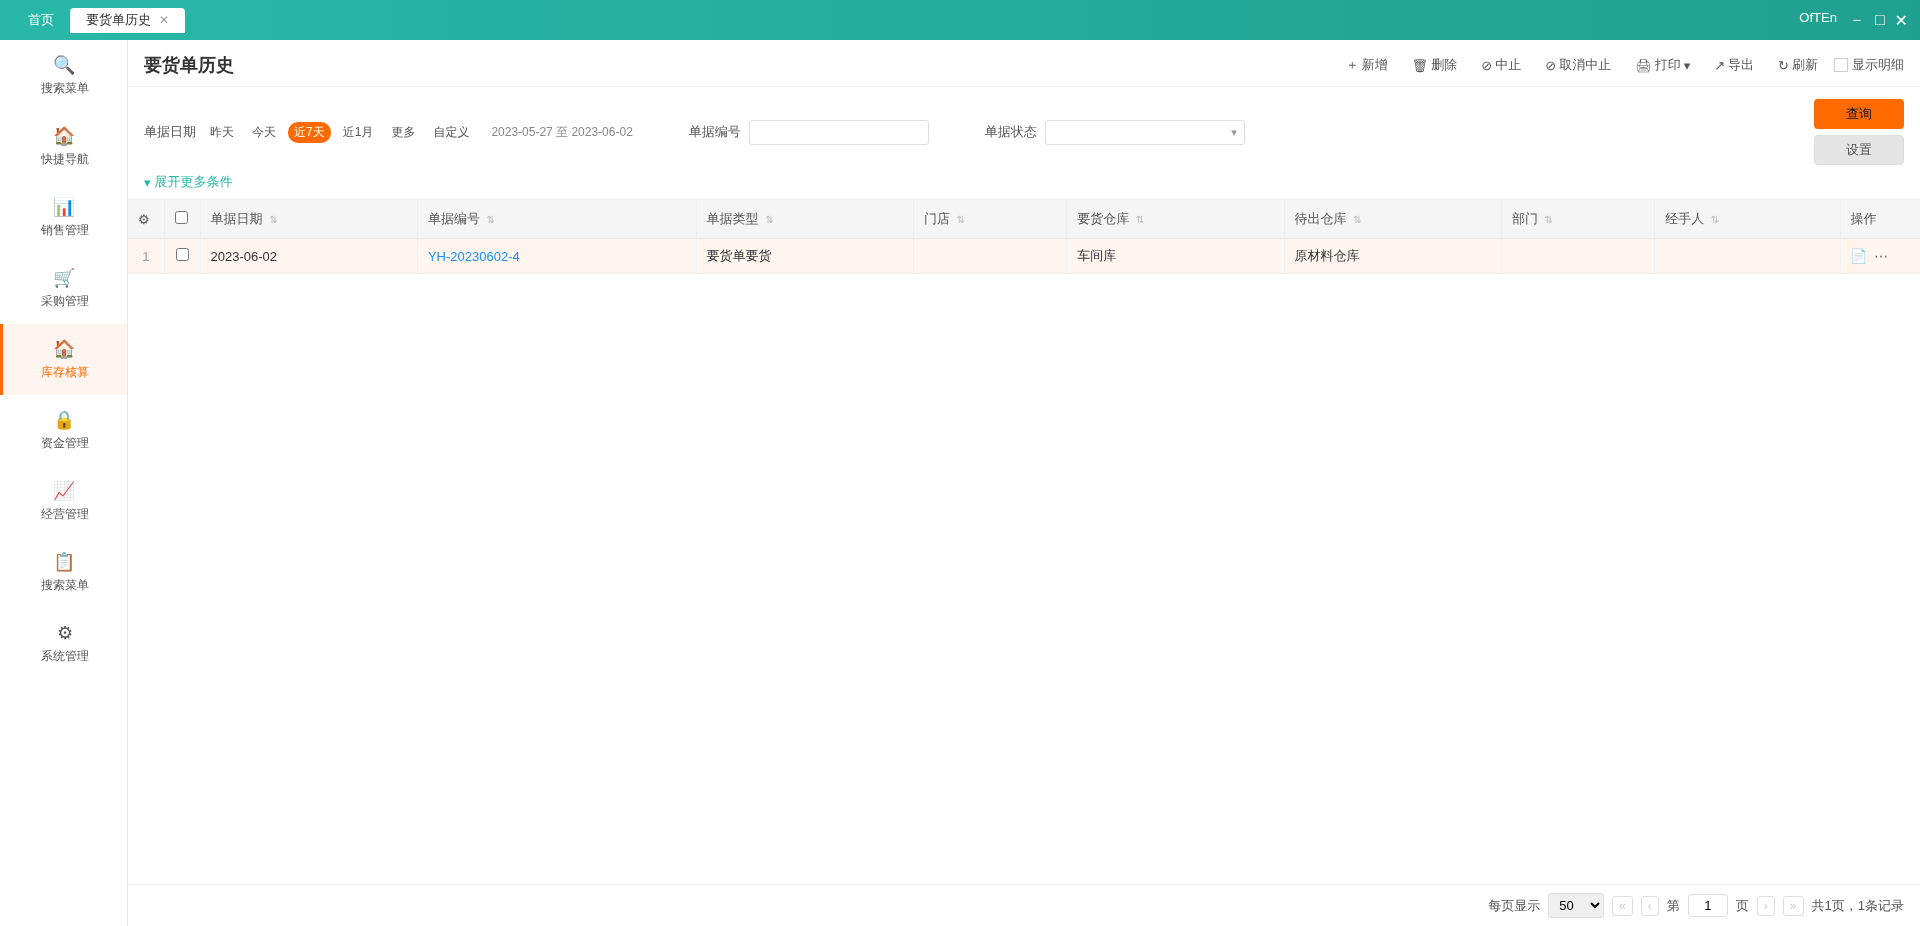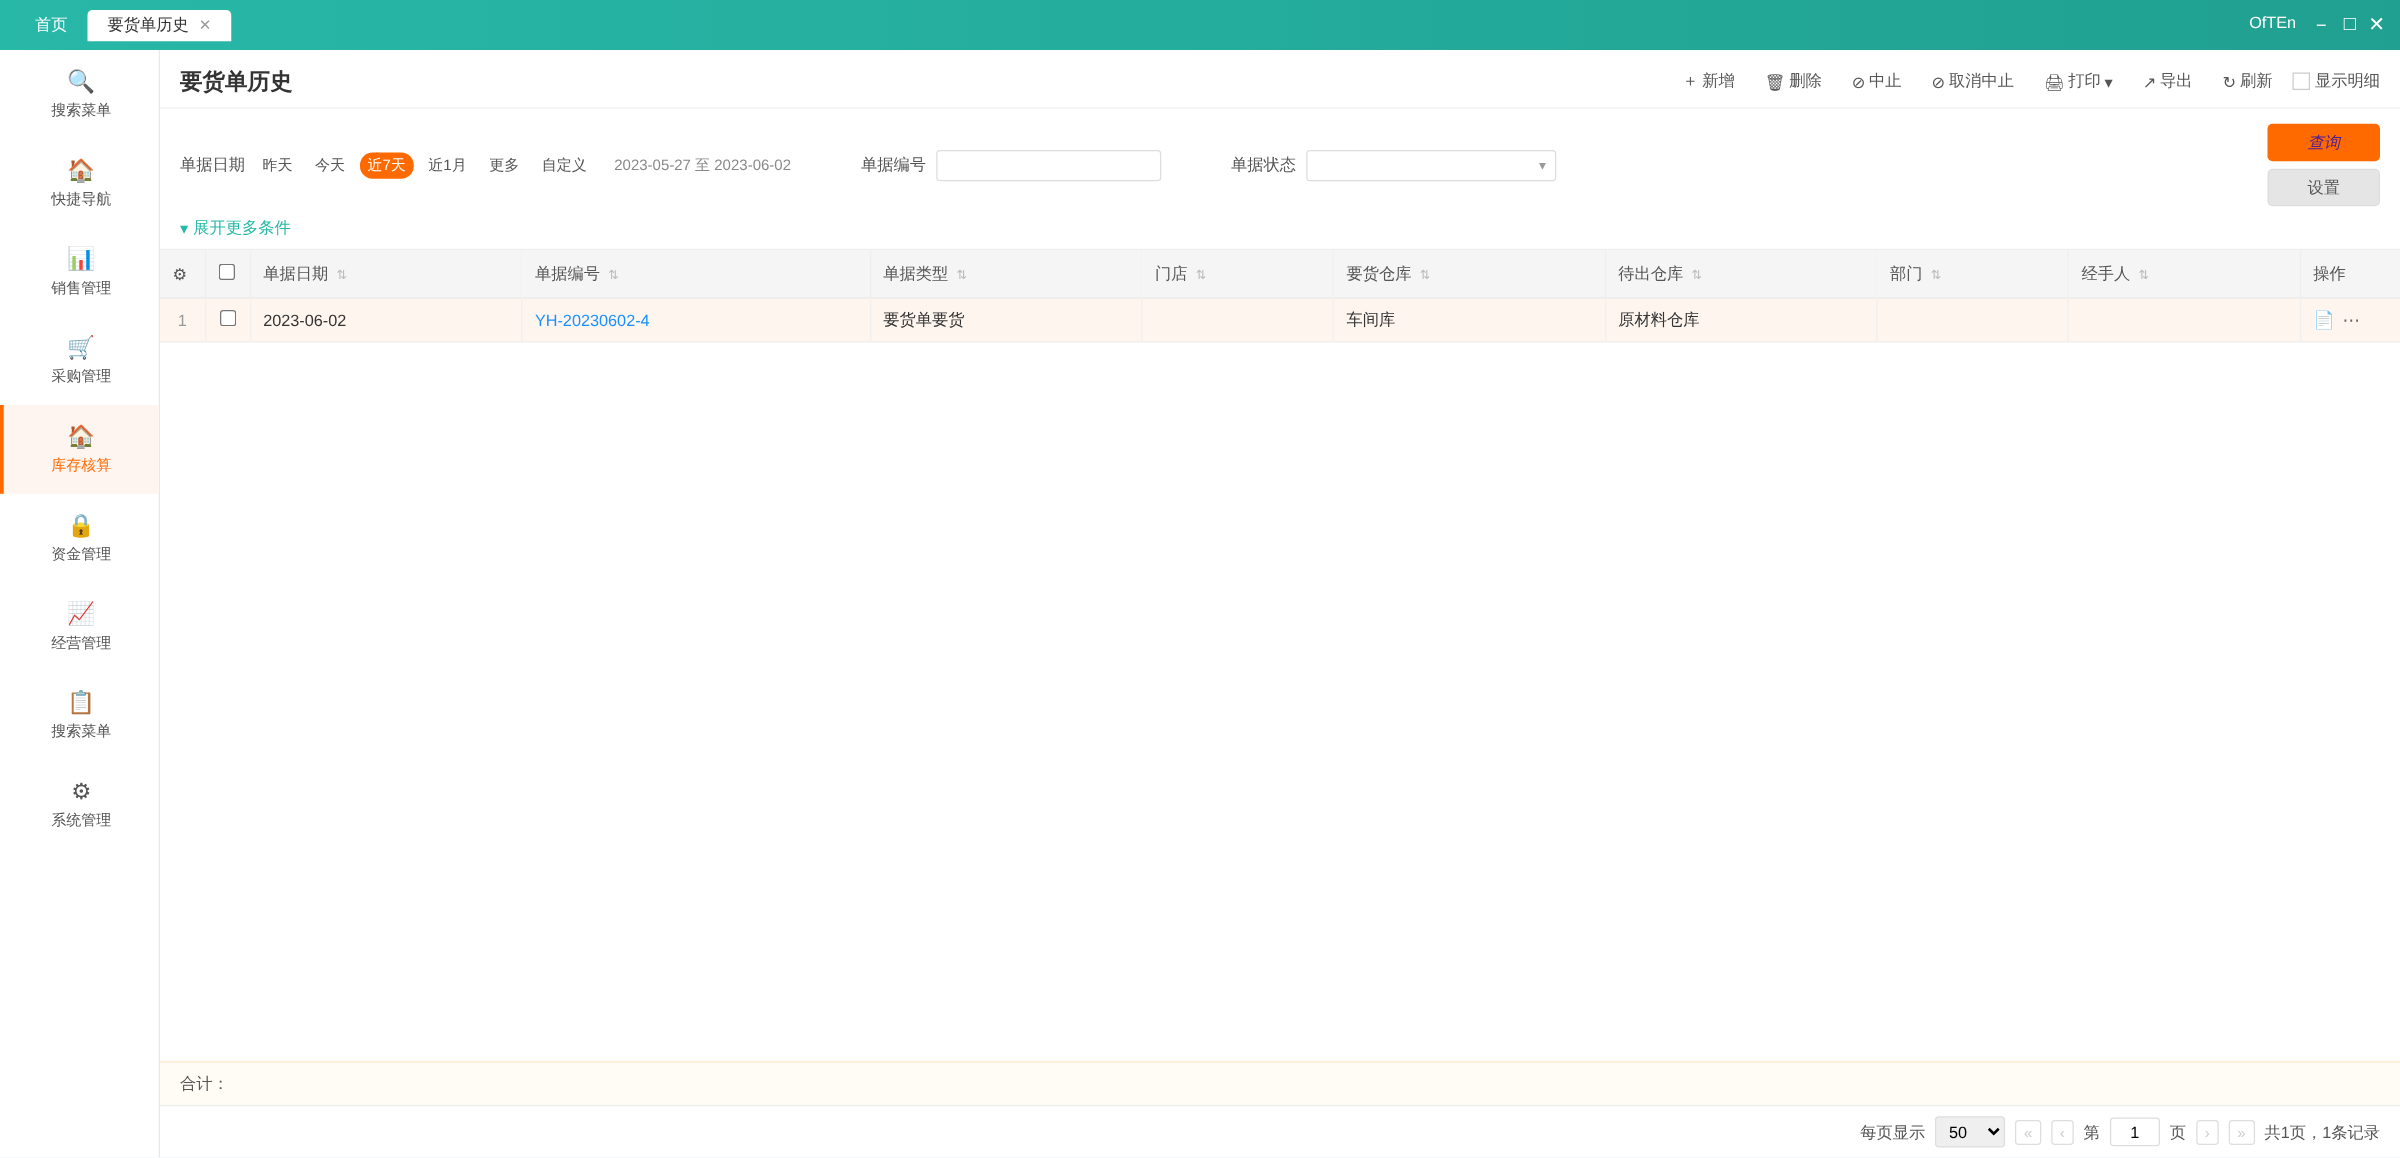--- a/index.html
+++ b/index.html
@@ -222,27 +222,26 @@
 
     
     .filter-actions {
       display: flex;
       flex-direction: column;
       gap: 6px;
       margin-left: auto;
     }
     .btn-query {
       background: #ff6a00;
-      color: #4c1d95;
+      color: #0f172a;
       border: none;
       border-radius: 4px;
       padding: 6px 32px;
       font-size: 13px;
       cursor: pointer;
-      font-style: italic;
     }
     .btn-settings {
       background: #e5e5e5;
       color: #555;
       border: 1px solid #ddd;
       border-radius: 4px;
       padding: 5px 20px;
       font-size: 13px;
       cursor: pointer;
     }
@@ -566,23 +565,20 @@
               <div class="action-icons">
                 <span class="action-icon">📄</span>
                 <span class="action-icon">⋯</span>
               </div>
             </td>
           </tr>
         </tbody>
       </table>
     </div>
 
-    <div class="summary-bar">
-      <span>合计：</span>
-    </div>
 
     <div class="pagination-bar">
       <span>每页显示</span>
       <select class="page-size-select">
         <option value="10">10</option>
         <option value="20">20</option>
         <option value="50" selected="">50</option>
         <option value="100">100</option>
       </select>
       <button class="page-nav-btn disabled">«</button>

